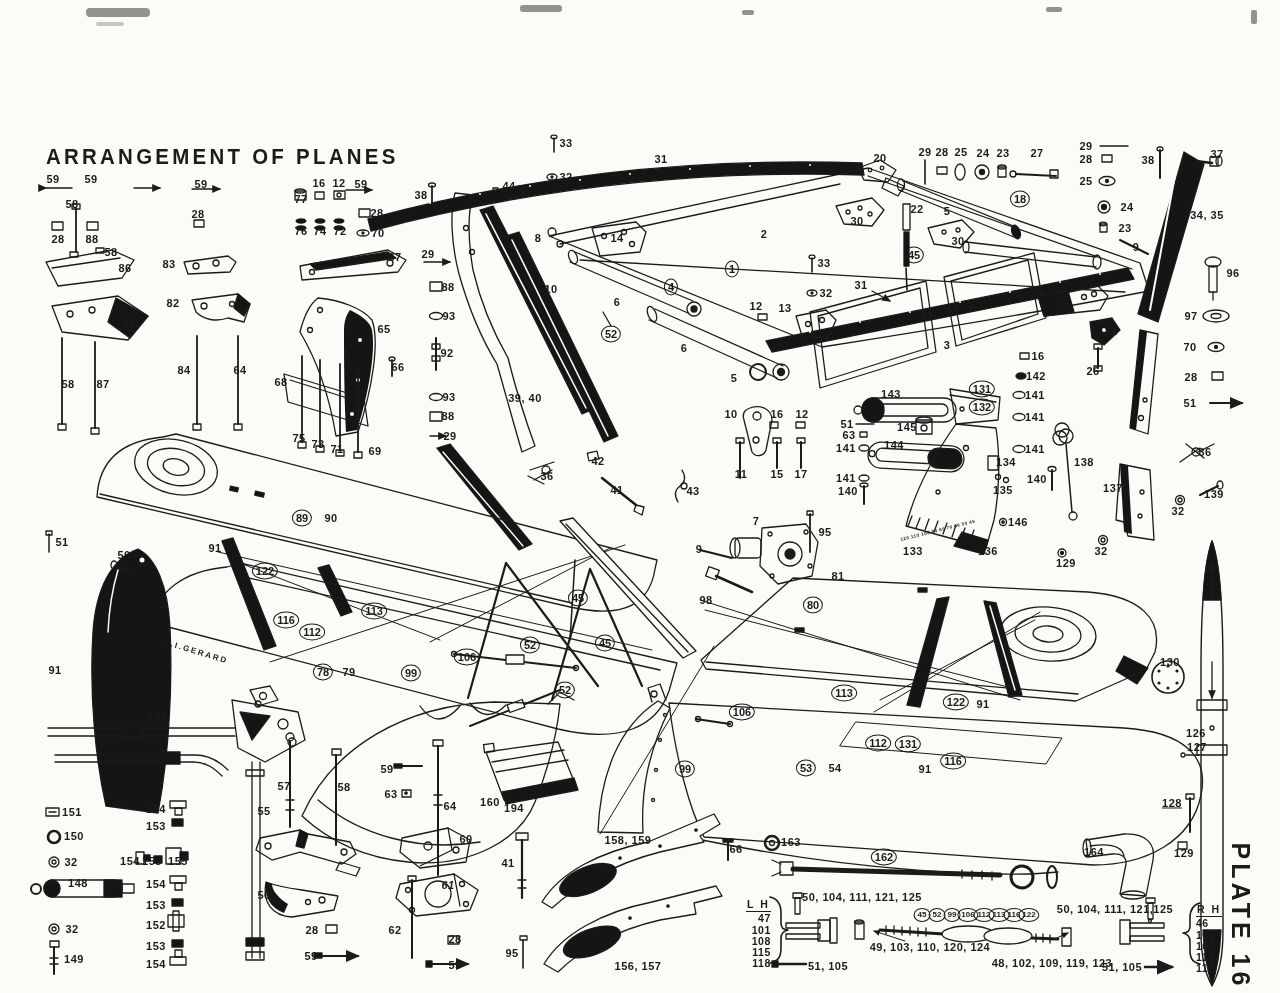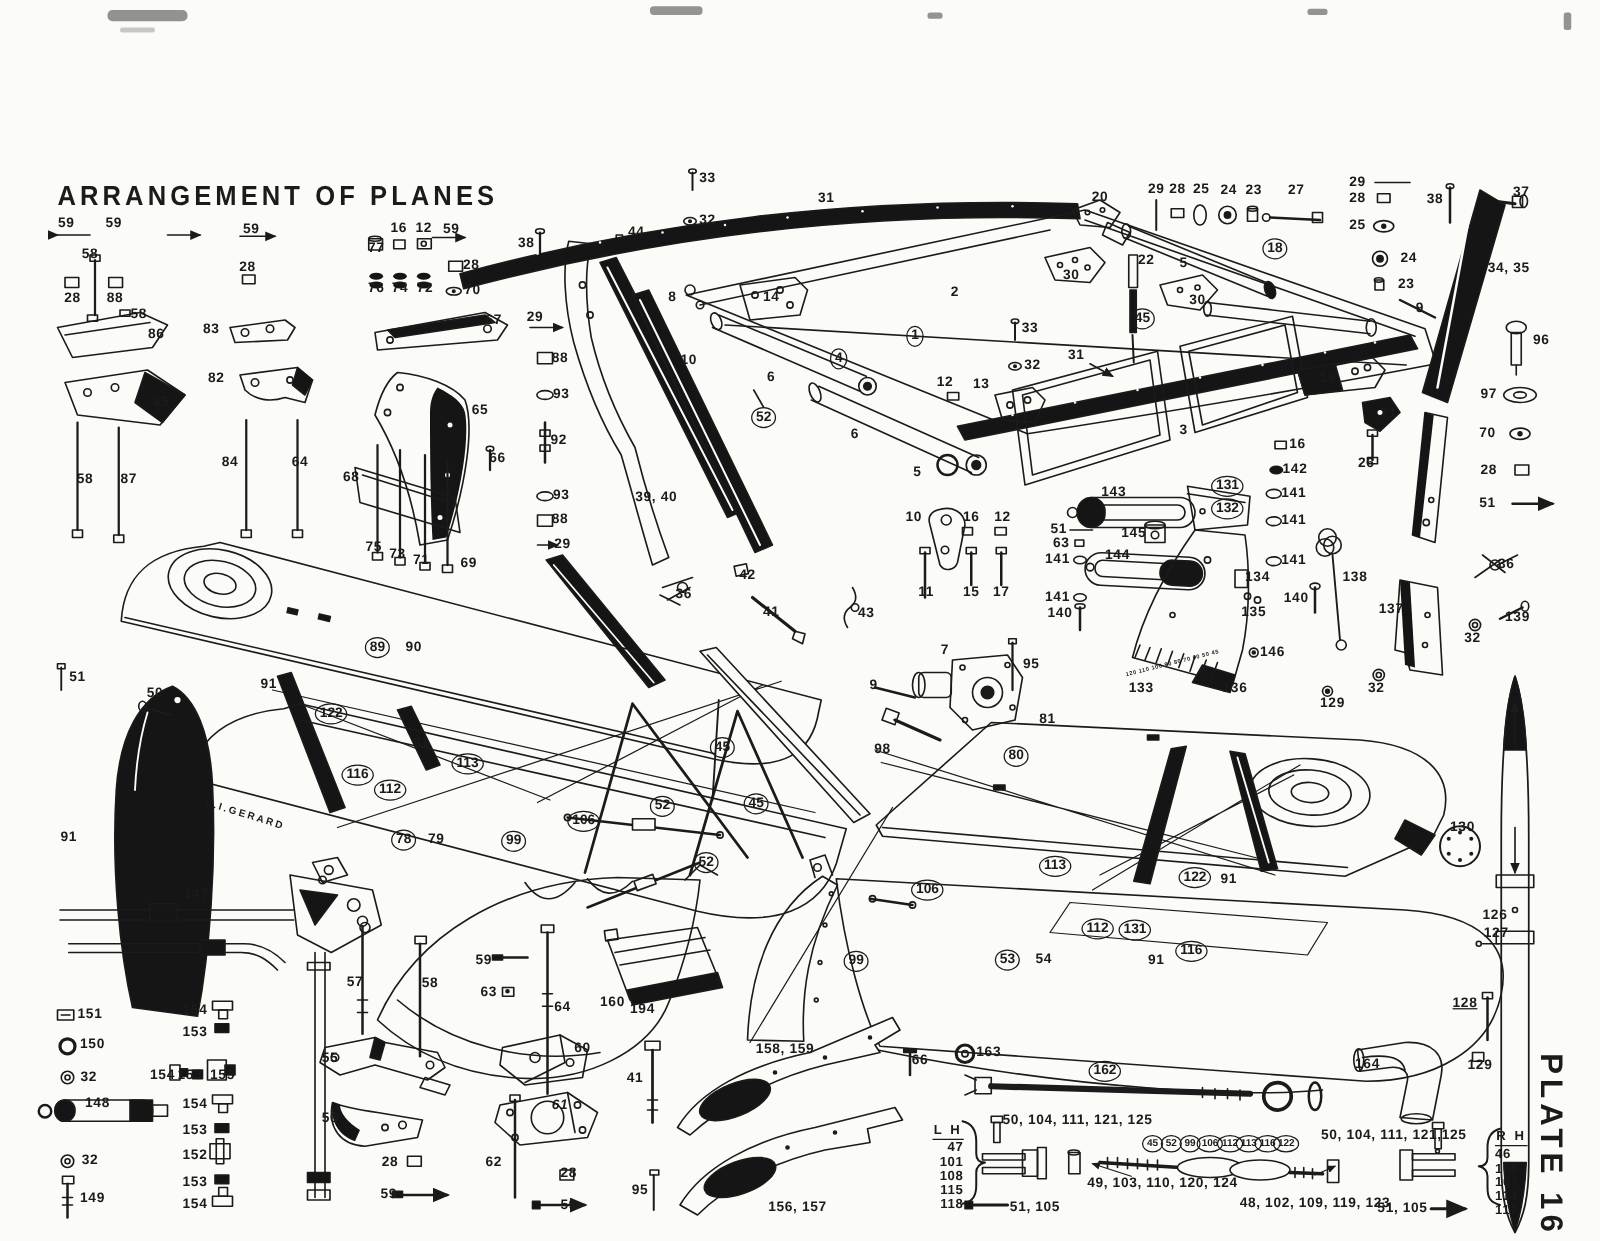--- a/index.html
+++ b/index.html
@@ -835,21 +835,21 @@
       <span class="lbl" style="left: 130px; top: 861px; transform: translate(-50%, -50%);">154</span>
       <span class="lbl" style="left: 152px; top: 861px; transform: translate(-50%, -50%);">153</span>
       <span class="lbl" style="left: 178px; top: 861px; transform: translate(-50%, -50%);">155</span>
       <span class="lbl" style="left: 156px; top: 884px; transform: translate(-50%, -50%);">154</span>
       <span class="lbl" style="left: 156px; top: 905px; transform: translate(-50%, -50%);">153</span>
       <span class="lbl" style="left: 156px; top: 925px; transform: translate(-50%, -50%);">152</span>
       <span class="lbl" style="left: 156px; top: 946px; transform: translate(-50%, -50%);">153</span>
       <span class="lbl" style="left: 156px; top: 964px; transform: translate(-50%, -50%);">154</span>
       <span class="lbl" style="left: 284px; top: 786px; transform: translate(-50%, -50%);">57</span>
       <span class="lbl" style="left: 344px; top: 787px; transform: translate(-50%, -50%);">58</span>
-      <span class="lbl" style="left: 264px; top: 847px; transform: translate(-50%, -50%); text-align: center;">55</span>
+      <span class="lbl" style="left: 264px; top: 811px; transform: translate(-50%, -50%); text-align: center;">55</span>
       <span class="lbl" style="left: 264px; top: 895px; transform: translate(-50%, -50%);">56</span>
       <span class="lbl" style="left: 312px; top: 930px; transform: translate(-50%, -50%);">28</span>
       <span class="lbl" style="left: 311px; top: 956px; transform: translate(-50%, -50%);">59</span>
       <span class="lbl" style="left: 387px; top: 769px; transform: translate(-50%, -50%);">59</span>
       <span class="lbl" style="left: 391px; top: 794px; transform: translate(-50%, -50%);">63</span>
       <span class="lbl" style="left: 450px; top: 806px; transform: translate(-50%, -50%);">64</span>
       <span class="lbl" style="left: 466px; top: 839px; transform: translate(-50%, -50%);">60</span>
       <span class="lbl" style="left: 448px; top: 885px; transform: translate(-50%, -50%); font-style: italic;">61</span>
       <span class="lbl" style="left: 395px; top: 930px; transform: translate(-50%, -50%);">62</span>
       <span class="lbl" style="left: 455px; top: 939px; transform: translate(-50%, -50%);">28</span>

